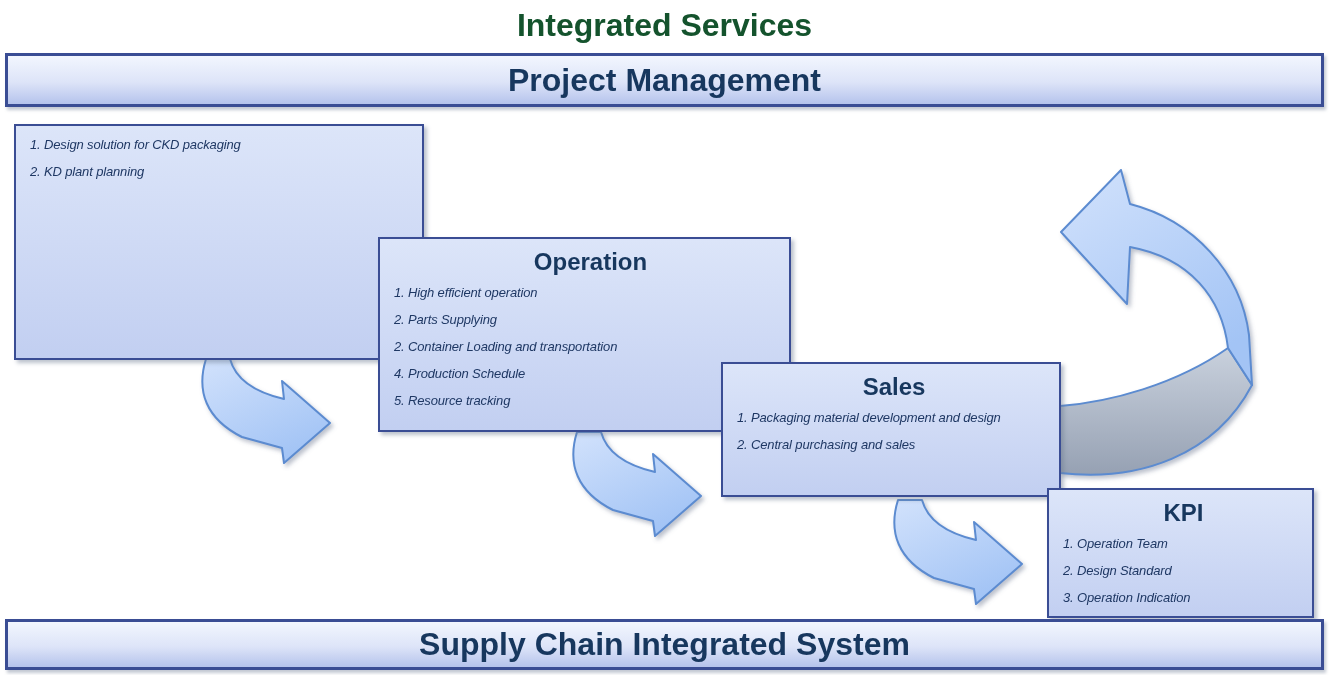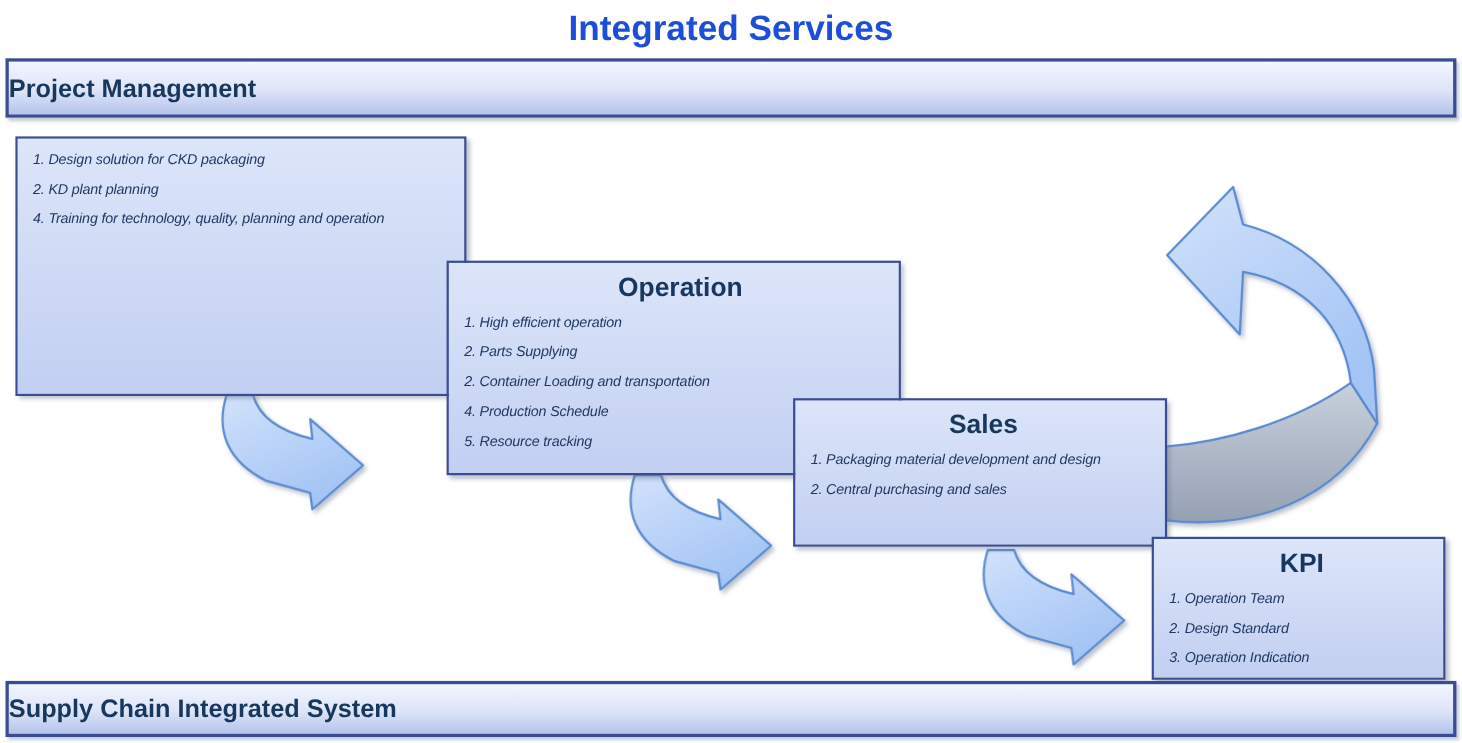--- a/index.html
+++ b/index.html
@@ -18,32 +18,32 @@
   }
   .main-title {
     position: absolute;
     left: 0; top: 0;
     width: 100%;
     margin: 0;
     text-align: center;
     font-size: 32px;
     font-weight: bold;
     line-height: 50px;
-    color: #1d4ed8;
+    color: #14532d;
     z-index: 7;
   }
   .banner {
     position: absolute;
     box-sizing: border-box;
     border: 3px solid #3A4D94;
     background: linear-gradient(to bottom, #F2F6FE 0%, #DDE4F8 55%, #B5C3EC 100%);
     display: flex;
     align-items: center;
-    justify-content: flex-start;
-    font-size: 23px;
+    justify-content: center;
+    font-size: 32px;
     font-weight: bold;
     color: #17375E;
     box-shadow: 2px 3px 3px rgba(107,119,144,0.40);
     z-index: 6;
   }
   .banner-top    { left: 5px;  top: 53px;  width: 1319px; height: 54px; }
   .banner-bottom { left: 5px;  top: 619px; width: 1319px; height: 51px; }
 
   .node {
     position: absolute;
@@ -62,21 +62,21 @@
     color: #17375E;
   }
   .node-item {
     font-size: 13px;
     line-height: 27px;
     letter-spacing: -0.15px;
     color: #1F3864;
     font-style: italic;
   }
   .node-solution  { left: 14px;   top: 124px; width: 410px; height: 236px; z-index: 2; }
-  .node-operation { left: 378px;  top: 237px; width: 413px; height: 195px; z-index: 3; padding-right: 2px; margin-left: 28px; }
+  .node-operation { left: 378px;  top: 237px; width: 413px; height: 195px; z-index: 3; padding-right: 2px; }
   .node-sales     { left: 721px;  top: 362px; width: 340px; height: 135px; z-index: 4; }
   .node-kpi       { left: 1047px; top: 488px; width: 267px; height: 130px; z-index: 5; }
 
   .arrows-layer {
     position: absolute;
     left: 0; top: 0;
     z-index: 1;
   }
 </style>
 </head>
@@ -114,21 +114,20 @@
                L 1127 304 Z" fill="url(#gArrow)" stroke="#5B8BD0" stroke-width="2" stroke-linejoin="round"></path>
       <use href="#swoosh" x="196" y="357"></use>
       <use href="#swoosh" x="567" y="430"></use>
       <use href="#swoosh" x="888" y="498"></use>
     </g>
   </svg>
 
   <div class="node node-solution">
     <div class="node-item">1. Design solution for CKD packaging</div>
     <div class="node-item">2. KD plant planning</div>
-    <div class="node-item">4. Training for technology, quality, planning and operation</div>
   </div>
 
   <div class="node node-operation">
     <div class="node-title">Operation</div>
     <div class="node-item">1. High efficient operation</div>
     <div class="node-item">2. Parts Supplying</div>
     <div class="node-item">2. Container Loading and transportation</div>
     <div class="node-item">4. Production Schedule</div>
     <div class="node-item">5. Resource tracking</div>
   </div>

